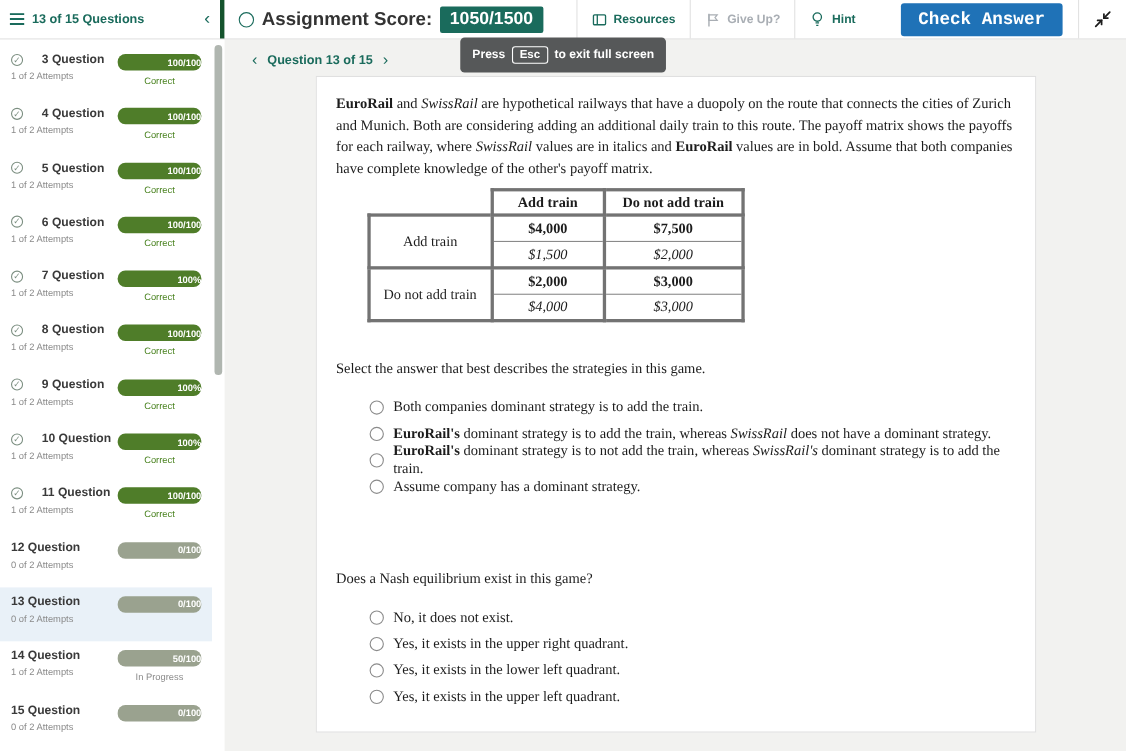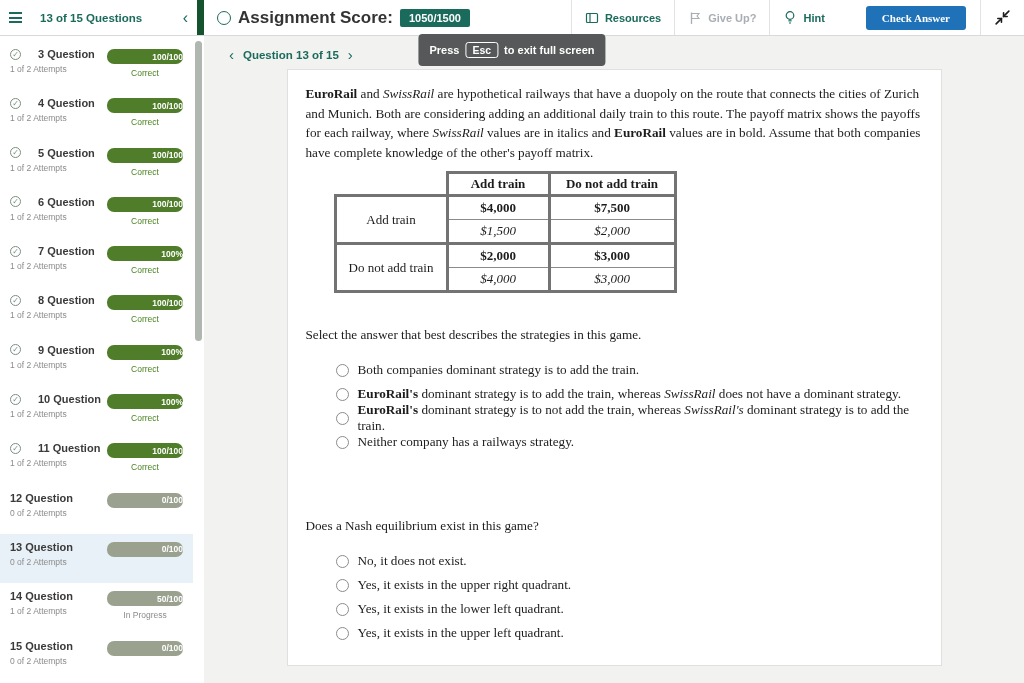--- a/index.html
+++ b/index.html
@@ -5,35 +5,35 @@
   :root{
     --teal:#1a6b5c; --button-blue:#1f72b7; --badge-green:#4f7d29; --badge-muted:#9aa28f;
     --green-text:#49821f; --gray-text:#8b8b8b;
   }
   *{box-sizing:border-box;}
   html,body{margin:0;padding:0;}
   body{width:1024px;height:683px;overflow:hidden;background:#fff;font-family:"Liberation Sans",sans-serif;position:relative;}
 
   
   .topbar{height:36px;display:flex;align-items:stretch;background:#fff;border-bottom:1px solid #d9d9d9;}
-  .tb-sec1{width:204px;display:flex;align-items:center;gap:18px;padding:0 9px;border-right:7px solid #14532d;}
+  .tb-sec1{width:204px;display:flex;align-items:center;gap:7px;padding:0 9px;border-right:4px solid #14532d;}
   .hamburger{width:13px;height:11px;background:repeating-linear-gradient(to bottom,var(--teal) 0 2px,transparent 2px 4.5px);cursor:pointer;}
   .tb-title{color:var(--teal);font-weight:bold;font-size:11.5px;white-space:nowrap;}
   .collapse-chev{margin-left:auto;color:var(--teal);font-size:16px;line-height:1;cursor:pointer;}
   .tb-sec2{flex:1;display:flex;align-items:center;gap:7px;padding-left:13px;}
   .info-icon{width:14px;height:14px;border:1px solid var(--teal);border-radius:50%;color:var(--teal);
     font-family:"Liberation Serif",serif;font-style:italic;font-size:10px;display:flex;align-items:center;justify-content:center;cursor:pointer;}
   .score-label{font-weight:bold;font-size:17px;color:#333;}
-  .score-badge{background:var(--teal);color:#fff;font-weight:bold;font-size:11px;padding:3px 9px;border-radius:2px;}
+  .score-badge{background:var(--teal);color:#fff;font-weight:bold;font-size:16px;padding:3px 9px;border-radius:2px;}
   .tb-item{display:flex;align-items:center;gap:6px;padding:0 13px;border-left:1px solid #e2e2e2;color:var(--teal);
     font-size:11px;font-weight:bold;cursor:pointer;white-space:nowrap;}
   .tb-item.disabled{color:#a9aeb4;cursor:default;}
   .tb-check{display:flex;align-items:center;padding:0 14px 0 28px;}
-  .check-btn{background:var(--button-blue);color:#fff;border:none;border-radius:3px;font-weight:bold;font-size:11px;
-    padding:6px 16px;font-family:Liberation Serif, serif;cursor:pointer;}
+  .check-btn{background:var(--button-blue);color:#fff;border:none;border-radius:3px;font-weight:bold;font-size:16px;
+    padding:6px 16px;font-family:Liberation Mono, monospace;cursor:pointer;}
   .fs-box{width:44px;border-left:1px solid #e2e2e2;display:flex;align-items:center;justify-content:center;cursor:pointer;}
 
   
   .toast{position:absolute;top:34px;left:50%;transform:translateX(-50%);z-index:9;background:#565859;color:#fff;
     font-size:11px;font-weight:bold;padding:8px 11px;border-radius:4px;display:flex;align-items:center;gap:6px;white-space:nowrap;justify-content:space-between;}
   .esc-box{border:1px solid #fff;border-radius:3px;padding:1px 6px;font-size:10.5px;}
 
   
   .body-row{display:flex;height:647px;}
   .sidebar{width:193px;background:#fff;padding-top:5px;overflow:hidden;}
@@ -386,21 +386,21 @@
             <span class="opt-text"><span class="b">EuroRail's</span><span> dominant strategy is to add the train, whereas </span><span class="i">SwissRail</span><span> does not have a dominant strategy.</span></span>
           </label>
 
           <label class="option">
             <span class="radio"></span>
             <span class="opt-text"><span class="b">EuroRail's</span><span> dominant strategy is to not add the train, whereas </span><span class="i">SwissRail's</span><span> dominant strategy is to add the train.</span></span>
           </label>
 
           <label class="option">
             <span class="radio"></span>
-            <span class="opt-text"><span>Neither company has a railways strategy.</span></span>
+            <span class="opt-text"><span>Assume company has a dominant strategy.</span></span>
           </label>
         </div>
 
       <p class="prompt second">Does a Nash equilibrium exist in this game?</p>
       <div class="options">
 
           <label class="option">
             <span class="radio"></span>
             <span class="opt-text"><span>No, it does not exist.</span></span>
           </label>

